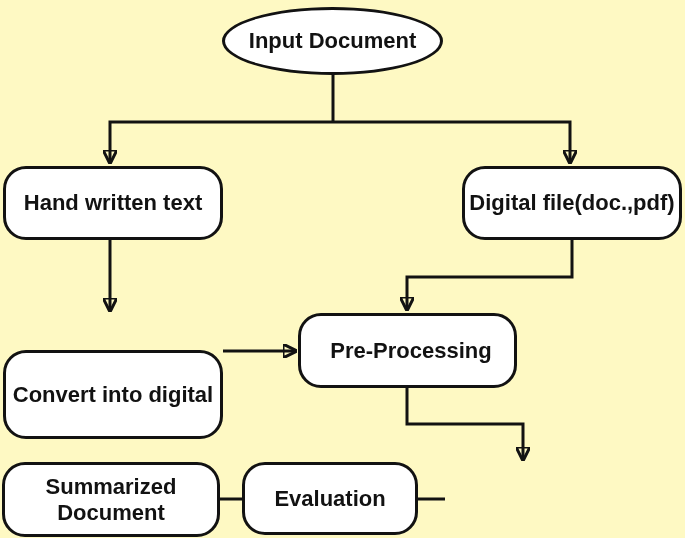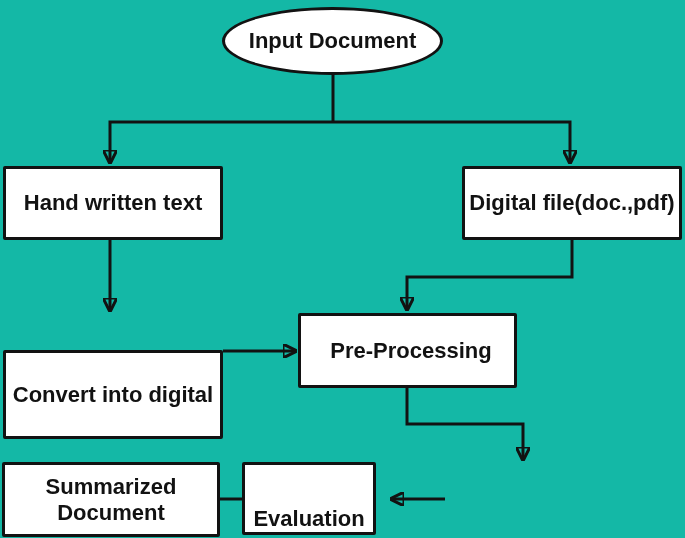--- a/index.html
+++ b/index.html
@@ -1,28 +1,28 @@
 <!DOCTYPE html>
 <html><head>
 <meta charset="utf-8">
 <style>
   html,body{margin:0;padding:0;background:#ffffff;}
   .canvas{
     position:relative;
     width:685px;height:538px;
-    background:#14b8a6;
+    background:#fef9c3;
     font-family:"Liberation Sans",sans-serif;
     color:#121212;
     overflow:hidden;
   }
   .node{
     position:absolute;
     box-sizing:border-box;
     border:3.5px solid #121212;
-    border-radius:2px;
+    border-radius:23px;
     background:#ffffff;
     display:flex;
     flex-direction:column;
     align-items:center;
     justify-content:center;
     text-align:center;
     font-weight:bold;
     font-size:22px;
     line-height:26px;
     z-index:2;
@@ -30,21 +30,21 @@
   .node.ellipse{
     border-radius:50%;
     border-width:3px;
   }
   #n-input   {left:222px;top:7px;  width:221px;height:68px;}
   #n-hand    {left:3px;  top:166px;width:220px;height:74px;}
   #n-digital {left:462px;top:166px;width:220px;height:74px;}
   #n-convert {left:3px;  top:314px;width:220px;height:89px;margin-top:36px;}
   #n-pre     {left:298px;top:313px;width:219px;height:75px;padding-left:7px;}
   #n-textsum {left:445px;top:463px;width:221px;height:72px;}
-  #n-eval    {left:242px;top:462px;width:134px;height:73px;justify-content:flex-end;}
+  #n-eval    {left:242px;top:462px;width:176px;height:73px;}
   #n-summ    {left:2px;  top:462px;width:218px;height:75px;}
   .edges{
     position:absolute;left:0;top:0;width:685px;height:538px;
     z-index:1;
     pointer-events:none;
   }
   .edges path{
     fill:none;
     stroke:#121212;
     stroke-width:3px;

